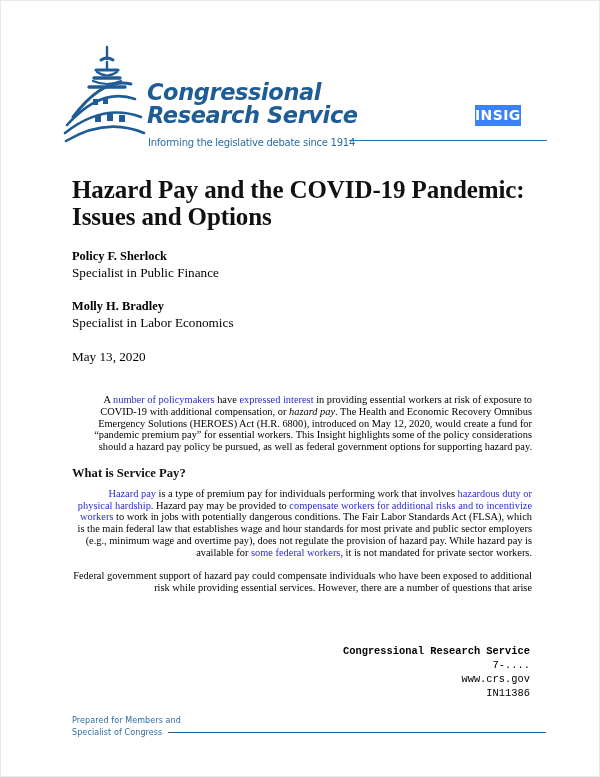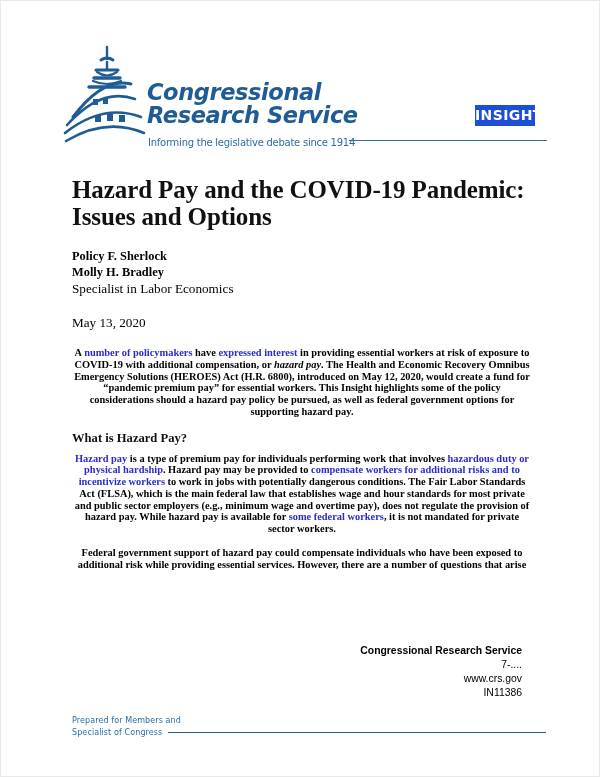--- a/index.html
+++ b/index.html
@@ -62,22 +62,22 @@
   }
   .tagline-rule {
     position: absolute;
     left: 348px; top: 139px;
     width: 198px; height: 1px;
     background: #2d6ea3;
   }
   .insight-badge {
     position: absolute;
     left: 474px; top: 104px;
-    width: 60px; height: 21px;
-    background: #1d4ed8;
+    width: 46px; height: 21px;
+    background: #3b82f6;
     color: #ffffff;
     font-family: "DejaVu Sans", sans-serif;
     font-weight: bold;
     font-size: 14px;
     letter-spacing: 0.4px;
     text-align: center;
     line-height: 21px;
     box-sizing: border-box;
   }
 
@@ -106,52 +106,51 @@
   .author-role {
     font-family: "Liberation Serif", serif;
     font-size: 13.2px;
     line-height: 17px;
     margin: 0 0 17px 0;
   }
   .doc-date {
     font-family: "Liberation Serif", serif;
     font-size: 13.2px;
     line-height: 17px;
-    margin: 0 0 16px 0;
+    margin: 0 0 29px 0;
   }
   p.body-text {
     font-family: "Liberation Serif", serif;
     font-size: 10.4px;
     line-height: 11.75px;
     margin: 0 0 12px 0;
-    text-align: center;
+    text-align: right;
     color: #000000;
-    font-weight: bold;
   }
   .section-heading {
     font-family: "Liberation Serif", serif;
     font-weight: bold;
     font-size: 12.6px;
     line-height: 16px;
     margin: 9px 0 7px 0;
     color: #111111;
   }
   a.link, .link {
     color: #2b2bcf;
     text-decoration: none;
   }
   .ital { font-style: italic; }
 
   
   .footer-right {
     position: absolute;
-    left: 320px; top: 643px;
+    left: 328px; top: 643px;
     width: 201px;
     text-align: right;
-    font-family: Liberation Sans, sans-serif;
+    font-family: Liberation Mono, monospace;
   }
   .footer-crs {
     font-weight: bold;
     font-size: 10.4px;
     line-height: 14px;
   }
   .footer-line {
     font-size: 10.4px;
     line-height: 14px;
   }
@@ -231,29 +230,30 @@
     <div class="tagline-rule"></div>
 
     <div class="insight-badge">INSIGHT</div>
   </div>
 
   <div class="doc">
 
     <h1 class="doc-title">Hazard Pay and the COVID-19 Pandemic: Issues and Options</h1>
 
     <p class="author-name">Policy F. Sherlock</p>
+    <p class="author-role">Specialist in Public Finance</p>
 
     <p class="author-name">Molly H. Bradley</p>
     <p class="author-role">Specialist in Labor Economics</p>
 
     <p class="doc-date">May 13, 2020</p>
 
     <p class="body-text"><span>A </span><a class="link" href="#">number of policymakers</a><span> have </span><a class="link" href="#">expressed interest</a><span> in providing essential workers at risk of exposure to COVID-19 with additional compensation, or </span><span class="ital">hazard pay</span><span>. The Health and Economic Recovery Omnibus Emergency Solutions (HEROES) Act (H.R. 6800), introduced on May 12, 2020, would create a fund for “pandemic premium pay” for essential workers. This Insight highlights some of the policy considerations should a hazard pay policy be pursued, as well as federal government options for supporting hazard pay.</span></p>
 
-    <h2 class="section-heading">What is Hazard Pay?</h2>
+    <h2 class="section-heading">What is Service Pay?</h2>
 
     <p class="body-text"><a class="link" href="#">Hazard pay</a><span> is a type of premium pay for individuals performing work that involves </span><a class="link" href="#">hazardous duty or physical hardship</a><span>. Hazard pay may be provided to </span><a class="link" href="#">compensate workers for additional risks and to incentivize workers</a><span> to work in jobs with potentially dangerous conditions. The Fair Labor Standards Act (FLSA), which is the main federal law that establishes wage and hour standards for most private and public sector employers (e.g., minimum wage and overtime pay), does not regulate the provision of hazard pay. While hazard pay is available for </span><a class="link" href="#">some federal workers</a><span>, it is not mandated for private sector workers.</span></p>
 
 
     <p class="body-text">Federal government support of hazard pay could compensate individuals who have been exposed to additional risk while providing essential services. However, there are a number of questions that arise</p>
   </div>
 
   <div class="footer-right">
     <div class="footer-crs">Congressional Research Service</div>
     <div class="footer-line">7-....</div>

